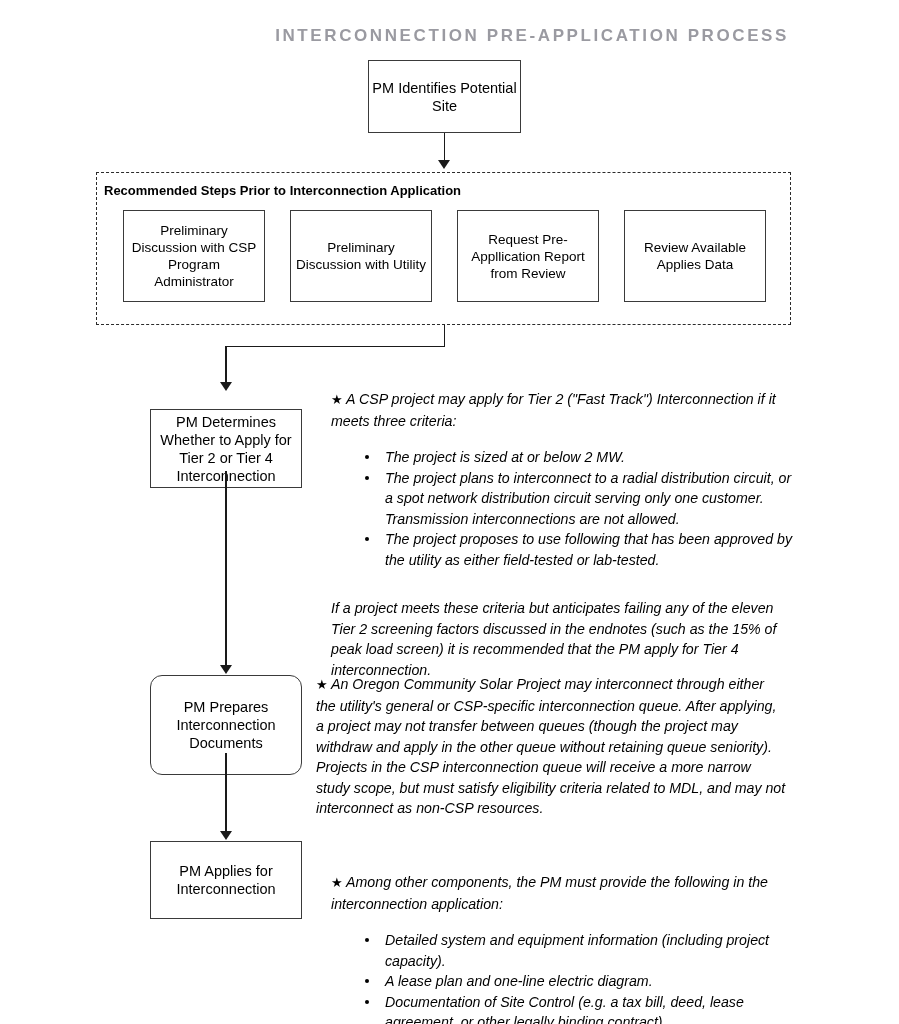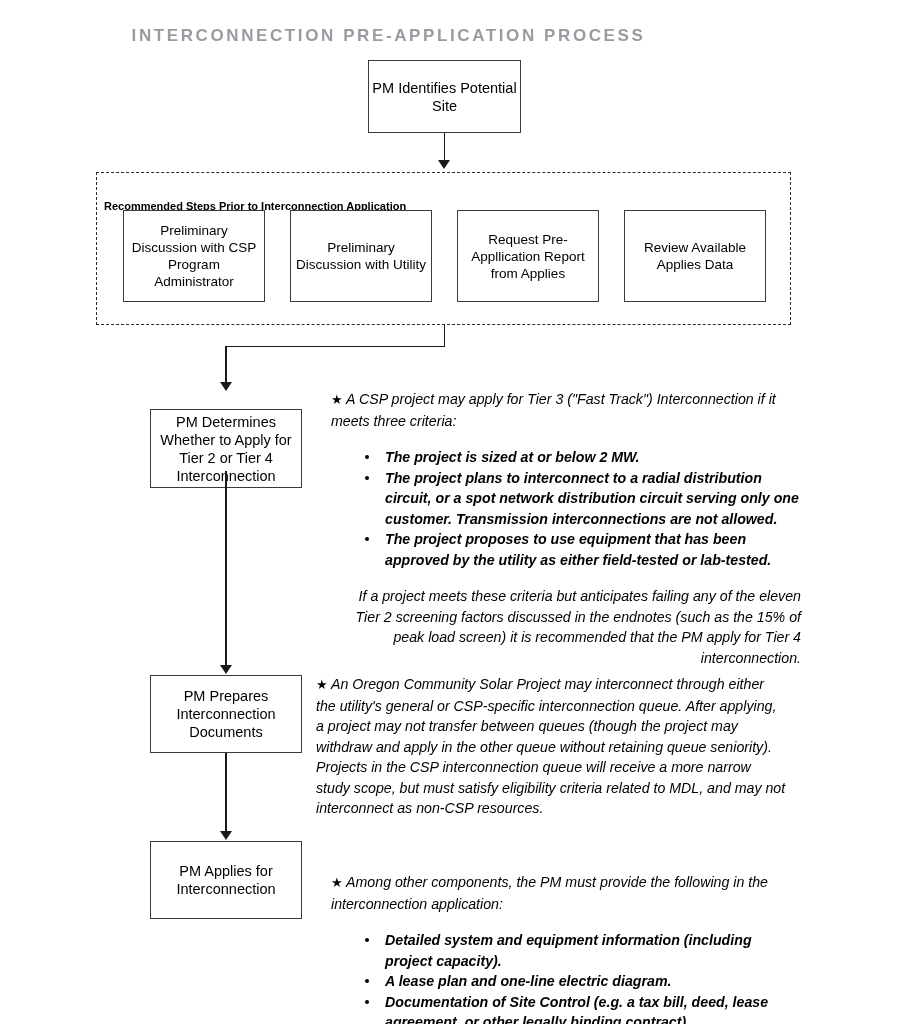--- a/index.html
+++ b/index.html
@@ -19,24 +19,24 @@
   #canvas {
     position: absolute;
     left: 0; top: 0;
     width: 899px;
     height: 1024px;
   }
 
   
   .page-title {
     position: absolute;
-    left: 0;
+    left: 12px;
     top: 26px;
     width: 777px;
-    text-align: center;
+    text-align: right;
     font-size: 17px;
     font-weight: bold;
     letter-spacing: 2.6px;
     color: #9a9aa1;
     white-space: nowrap;
   }
 
   
   .proc-box {
     position: absolute;
@@ -49,39 +49,39 @@
     text-align: center;
     font-size: 14.5px;
     line-height: 18px;
     color: #000000;
     padding: 2px 0;
   }
   .proc-box span { display: block; }
 
   #box-identify  { left: 368px; top: 60px;  width: 153px; height: 73px; }
   #box-determine { left: 150px; top: 392px; width: 152px; height: 79px; margin-top: 17px; }
-  #box-prepare   { left: 150px; top: 675px; width: 152px; height: 78px; }
+  #box-prepare   { left: 150px; top: 675px; width: 152px; height: 100px; border-radius: 12px; }
   #box-apply     { left: 150px; top: 841px; width: 152px; height: 78px; }
 
   
   .dashed-group {
     position: absolute;
     left: 96px;
     top: 172px;
     width: 695px;
     height: 153px;
     box-sizing: border-box;
     border: 1.5px dashed #2b2b2b;
     background: transparent;
   }
   .group-label {
     position: absolute;
     left: 104px;
-    top: 200px;
-    font-size: 11px;
+    top: 183px;
+    font-size: 13px;
     font-weight: bold;
     color: #000000;
     white-space: nowrap;
   }
   .sub-box {
     position: absolute;
     top: 210px;
     width: 142px;
     height: 92px;
     box-sizing: border-box;
@@ -123,38 +123,37 @@
     font-style: italic;
     color: #000000;
   }
   .annot p { margin: 0; }
   .annot .lead { text-indent: 0; }
   .star { font-style: normal; font-size: 13px; }
   .annot ul {
     margin: 16px 0 0 0;
     padding-left: 34px;
     list-style: none;
-    font-weight: bold;
   }
   .annot ul li {
     position: relative;
     margin-bottom: 0px;
     padding-left: 20px;
   }
   .annot ul li::before {
     content: "";
     position: absolute;
     left: 0;
     top: 8px;
     width: 4px;
     height: 4px;
     border-radius: 50%;
     background: #000000;
   }
-  .annot .para-gap { margin-top: 16px; text-align: right; }
+  .annot .para-gap { margin-top: 28px; }
 
   #annot-tier  { left: 331px; top: 389px; width: 470px; }
   #annot-queue { left: 316px; top: 674px; width: 470px; }
   #annot-apply { left: 331px; top: 872px; width: 470px; }
 </style>
 </head>
 <body>
 
 <div id="canvas">
 
@@ -170,21 +169,21 @@
   <div class="dashed-group"></div>
   <div class="group-label">Recommended Steps Prior to Interconnection Application</div>
 
   <div class="sub-box" id="sub-0">
     <span>Preliminary Discussion with CSP Program Administrator</span>
   </div>
   <div class="sub-box" id="sub-1">
     <span>Preliminary Discussion with Utility</span>
   </div>
   <div class="sub-box" id="sub-2">
-    <span>Request Pre-Appllication Report from Applies</span>
+    <span>Request Pre-Appllication Report from Review</span>
   </div>
   <div class="sub-box" id="sub-3">
     <span>Review Available Applies Data</span>
   </div>
 
   <div class="conn conn-v" style="left:443.5px; top:325px; height:22px;"></div>
   <div class="conn conn-h" style="left:225px; top:345.5px; width:220px;"></div>
   <div class="conn conn-v" style="left:225px; top:345.5px; height:38px;"></div>
   <div class="arrow-down" style="left:219.8px; top:382px;"></div>
 
@@ -200,25 +199,25 @@
   </div>
 
   <div class="conn conn-v" style="left:225px; top:753px; height:79px;"></div>
   <div class="arrow-down" style="left:219.8px; top:831px;"></div>
 
   <div class="proc-box" id="box-apply">
     <span>PM Applies for Interconnection</span>
   </div>
 
   <div class="annot" id="annot-tier">
-    <p class="lead"><span class="star">★</span> <span>A CSP project may apply for Tier 3 ("Fast Track") Interconnection if it meets three criteria:</span></p>
+    <p class="lead"><span class="star">★</span> <span>A CSP project may apply for Tier 2 ("Fast Track") Interconnection if it meets three criteria:</span></p>
     <ul>
       <li>The project is sized at or below 2 MW.</li>
       <li>The project plans to interconnect to a radial distribution circuit, or a spot network distribution circuit serving only one customer. Transmission interconnections are not allowed.</li>
-      <li>The project proposes to use equipment that has been approved by the utility as either field-tested or lab-tested.</li>
+      <li>The project proposes to use following that has been approved by the utility as either field-tested or lab-tested.</li>
     </ul>
     <p class="para-gap">If a project meets these criteria but anticipates failing any of the eleven Tier 2 screening factors discussed in the endnotes (such as the 15% of peak load screen) it is recommended that the PM apply for Tier 4 interconnection.</p>
   </div>
 
   <div class="annot" id="annot-queue">
     <p class="lead"><span class="star">★</span> <span>An Oregon Community Solar Project may interconnect through either the utility's general or CSP-specific interconnection queue. After applying, a project may not transfer between queues (though the project may withdraw and apply in the other queue without retaining queue seniority). Projects in the CSP interconnection queue will receive a more narrow study scope, but must satisfy eligibility criteria related to MDL, and may not interconnect as non-CSP resources.</span></p>
   </div>
 
   <div class="annot" id="annot-apply">
     <p class="lead"><span class="star">★</span> <span>Among other components, the PM must provide the following in the interconnection application:</span></p>

